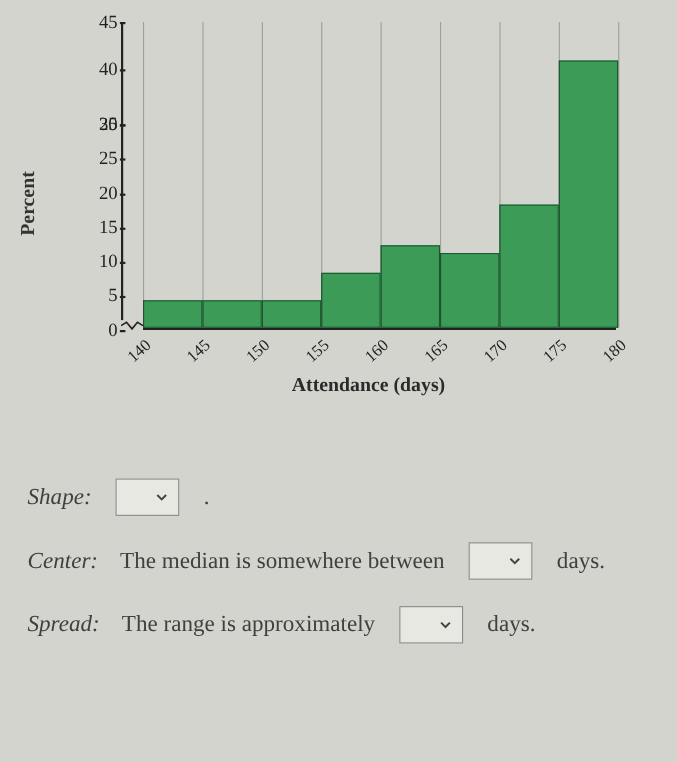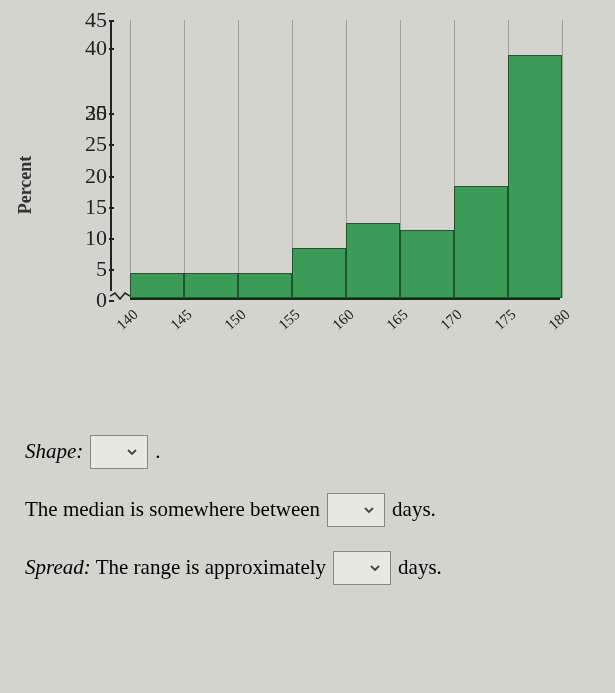--- a/index.html
+++ b/index.html
@@ -34,21 +34,21 @@
     width: 450px;
     height: 280px;
     border-left: 2px solid #222;
     border-bottom: 2px solid #222;
   }
   .ytick {
     position: absolute;
     left: -40px;
     width: 35px;
     text-align: right;
-    font-size: 22px;
+    font-size: 17px;
     transform: translateY(-50%);
     color: #222;
   }
   .ytick::after {
     content: '';
     position: absolute;
     right: -7px;
     top: 50%;
     width: 5px;
     height: 2px;
@@ -100,27 +100,27 @@
     transform: translateX(-50%);
     font-size: 18px;
     font-weight: 600;
   }
   .questions {
     margin-top: 75px;
     padding: 0 10px;
   }
   .qline {
     font-size: 21px;
-    color: #000000;
+    color: #404040;
     margin: 24px 0;
     line-height: 1.6;
     display: flex;
     flex-wrap: wrap;
     align-items: center;
-    gap: 5px;
+    gap: 20px;
   }
   .prompt {
     font-size: 22px;
     font-weight: 500;
     margin-bottom: 10px;
   }
   .italic-label { font-style: italic; }
   .dropdown {
     display: inline-flex;
     align-items: center;
@@ -156,56 +156,58 @@
         <div class="bar" style="left: 396px; width: 54px; height: 242.667px;"></div>
       </div>
   <div class="ytick" style="top: 280px;">0</div>
       <div class="ytick" style="top: 248.889px;">5</div>
       <div class="ytick" style="top: 217.778px;">10</div>
       <div class="ytick" style="top: 186.667px;">15</div>
       <div class="ytick" style="top: 155.556px;">20</div>
       <div class="ytick" style="top: 124.444px;">25</div>
       <div class="ytick" style="top: 93.3333px;">20</div>
       <div class="ytick" style="top: 62.2222px; margin-top: 31px;">35</div>
-      <div class="ytick" style="top: 28px;">40</div>
+      <div class="ytick" style="top: 43px;">40</div>
       <div class="ytick" style="top: 0px;">45</div>
       <div class="grid-v" style="left: 18px;"></div>
       <div class="xtick" style="left: 18px;">140</div>
       <div class="grid-v" style="left: 72px;"></div>
       <div class="xtick" style="left: 72px;">145</div>
       <div class="grid-v" style="left: 126px;"></div>
       <div class="xtick" style="left: 126px;">150</div>
       <div class="grid-v" style="left: 180px;"></div>
       <div class="xtick" style="left: 180px;">155</div>
       <div class="grid-v" style="left: 234px;"></div>
       <div class="xtick" style="left: 234px;">160</div>
       <div class="grid-v" style="left: 288px;"></div>
       <div class="xtick" style="left: 288px;">165</div>
       <div class="grid-v" style="left: 342px;"></div>
       <div class="xtick" style="left: 342px;">170</div>
       <div class="grid-v" style="left: 396px;"></div>
       <div class="xtick" style="left: 396px;">175</div>
       <div class="grid-v" style="left: 450px;"></div>
       <div class="xtick" style="left: 450px;">180</div>
     </div>
+  <div class="xlabel" style="left:300px; bottom:0;">Attendance (days)</div>
 </div>
 
 <div class="questions">
 
   <div class="qline">
     <span class="italic-label">Shape:</span>
     <span class="dropdown">
       <svg width="14" height="14" viewBox="0 0 14 14">
           <path d="M3 5 L7 9 L11 5" stroke="#444" stroke-width="1.8" fill="none"></path>
         </svg>
     </span>
     <span>.</span>
   </div>
 
   <div class="qline">
+    <span class="italic-label">Center:</span>
     <span>The median is somewhere between</span>
     <span class="dropdown">
       <svg width="14" height="14" viewBox="0 0 14 14">
           <path d="M3 5 L7 9 L11 5" stroke="#444" stroke-width="1.8" fill="none"></path>
         </svg>
     </span>
     <span>days.</span>
   </div>
 
   <div class="qline">

